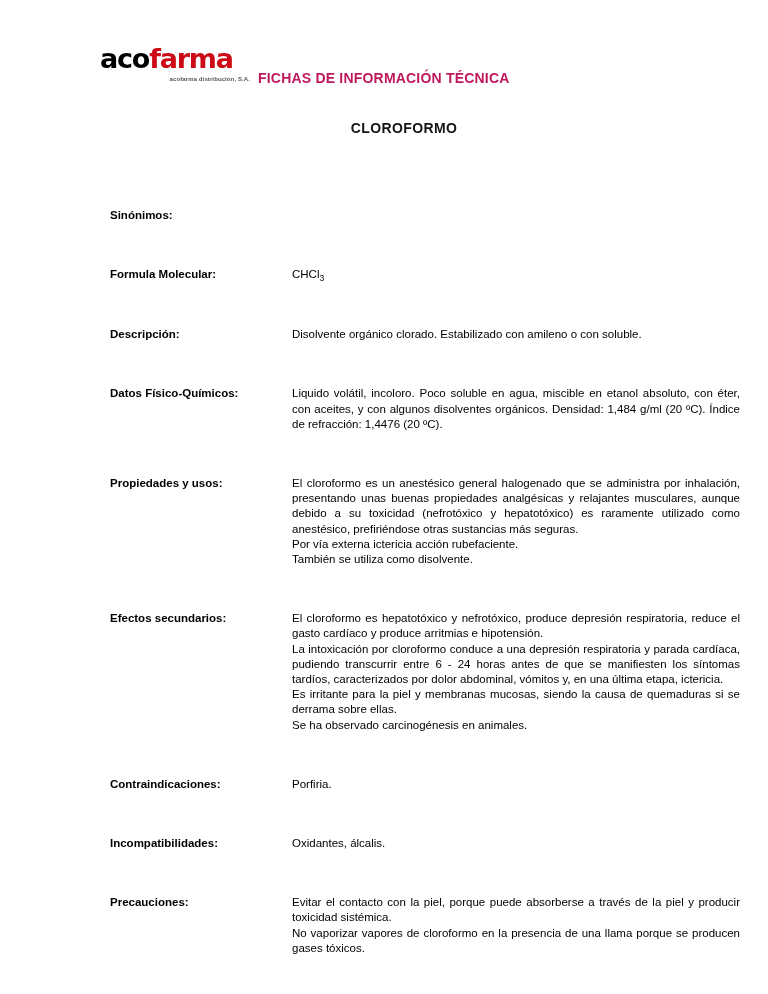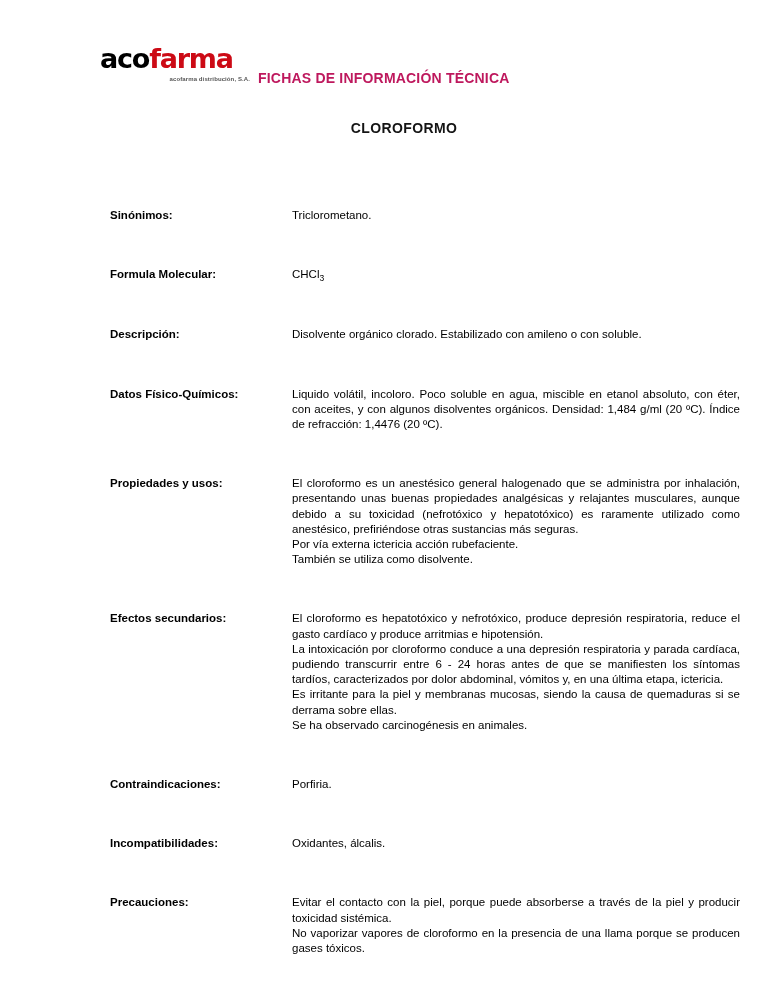--- a/index.html
+++ b/index.html
@@ -159,23 +159,20 @@
     </div>
 
     <div class="doc-title">FICHAS DE INFORMACIÓN TÉCNICA</div>
   </div>
 
   <div class="subject-title">CLOROFORMO</div>
 
   <div class="content">
       <div class="row">
         <div class="row-label">Sinónimos:</div>
-        <div class="row-value">
-          <p class="nojust">Triclorometano.</p>
-        </div>
       </div>
       <div class="row">
         <div class="row-label">Formula Molecular:</div>
         <div class="row-value">
           <p class="nojust"><span>CHCl</span><sub>3</sub></p>
         </div>
       </div>
       <div class="row">
         <div class="row-label">Descripción:</div>
         <div class="row-value">

